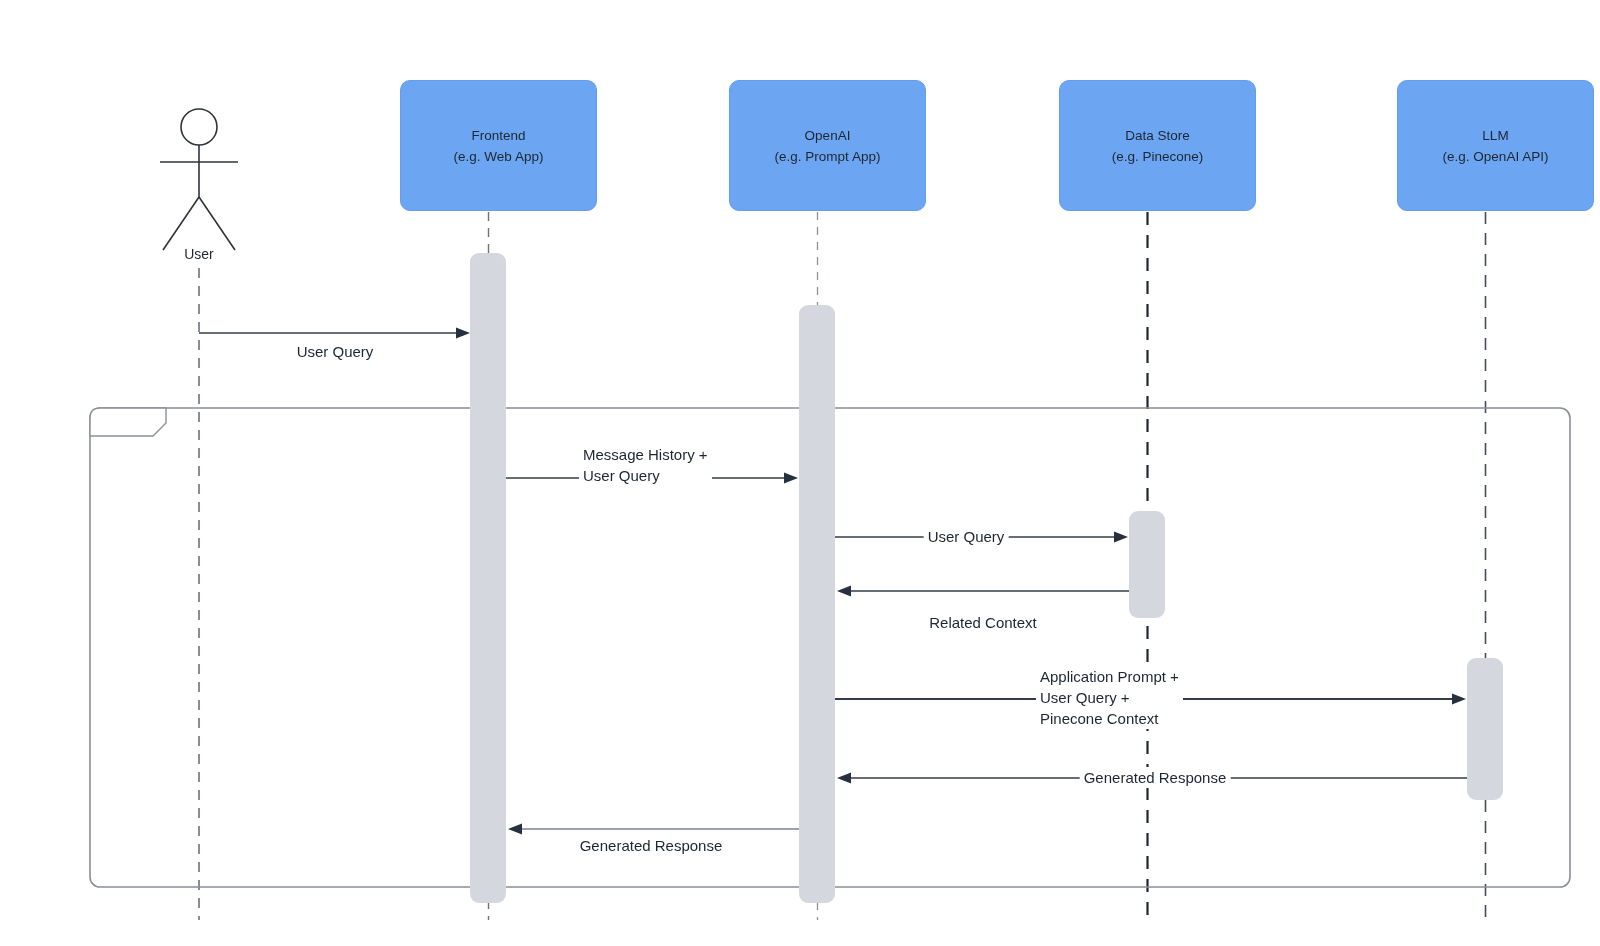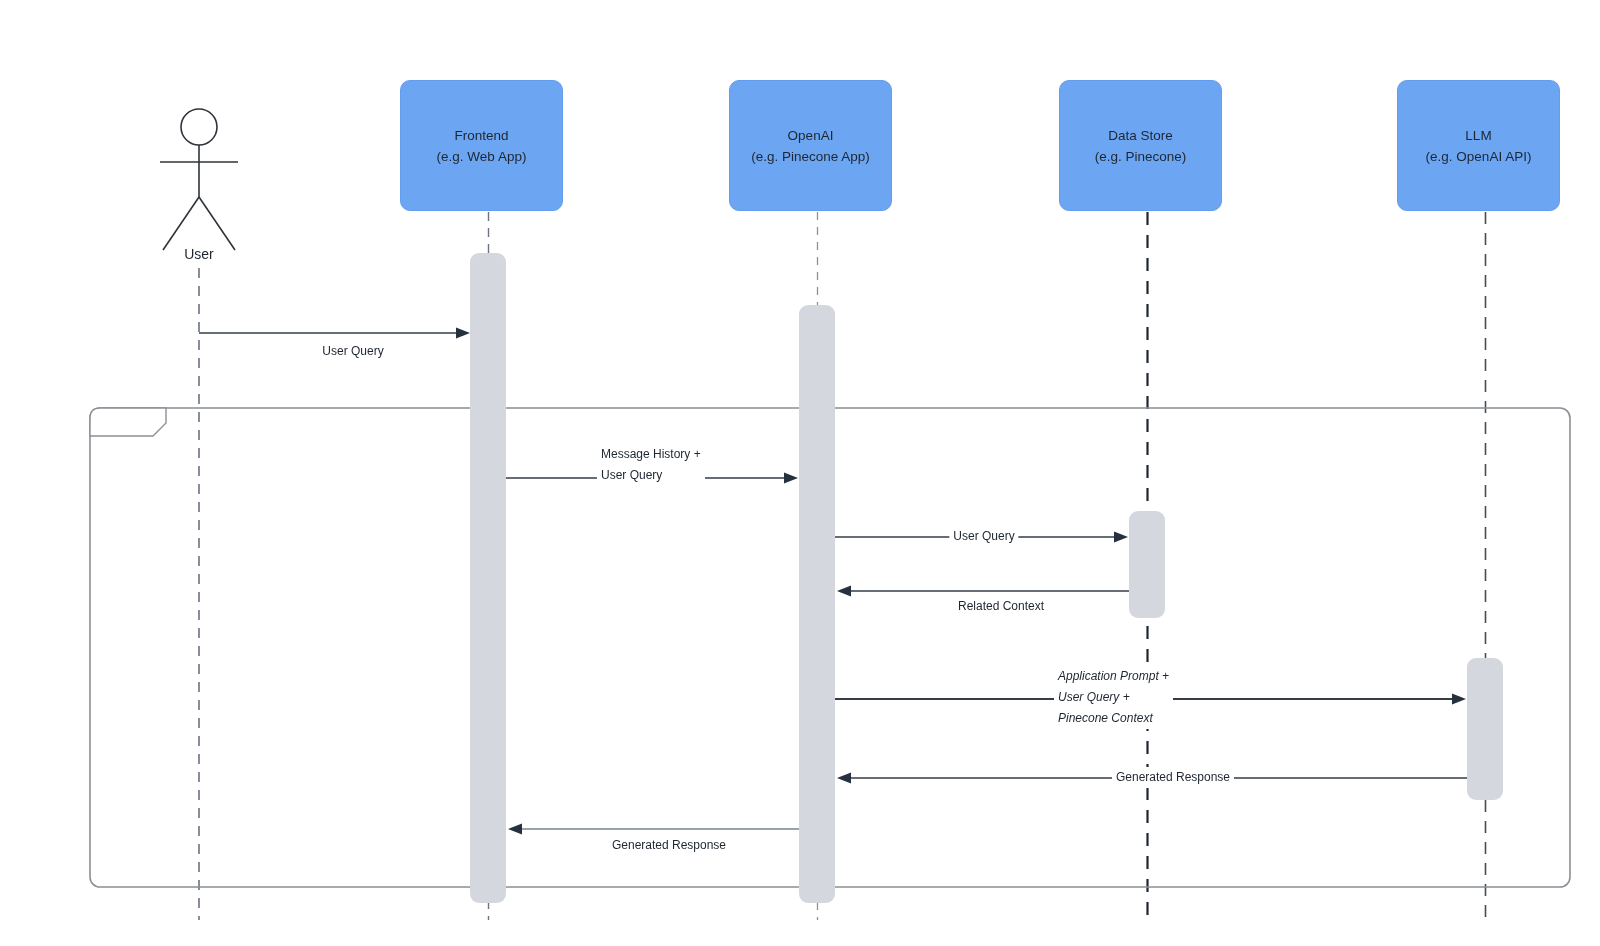--- a/index.html
+++ b/index.html
@@ -9,31 +9,31 @@
     overflow:hidden;
   }
   .layer { position:absolute; left:0; top:0; width:1600px; height:946px; pointer-events:none; }
 
   .act {
     position:absolute; width:36px; border-radius:9px;
     background:var(--activation_fill, #D4D8DE);
   }
 
   .pbox {
-    position:absolute; top:80px; width:163px; height:131px;
+    position:absolute; top:80px; width:197px; height:131px;
     background:var(--participant_fill, #6CA6F2);
     border:1px solid var(--participant_border, #639EEE);
     border-radius:10px; box-sizing:border-box;
     display:flex; flex-direction:column; align-items:center; justify-content:center;
     font-size:13.5px; line-height:21px; text-align:center;
   }
 
   .msg-label {
-    position:absolute; font-size:12px; line-height:21px;
-    background:#ffffff; padding:0 4px; white-space:nowrap;margin-left:18px;
+    position:absolute; font-size:15px; line-height:21px;
+    background:#ffffff; padding:0 4px; white-space:nowrap;
   }
   .msg-label.center { transform:translateX(-50%); }
   .msg-label.plain { background:transparent; }
 
   .actor-label {
     position:absolute; font-size:14px; transform:translateX(-50%);
     white-space:nowrap;
   }
 </style>
 </head>
@@ -104,41 +104,41 @@
 
   <div class="msg-label center plain" style="left:335px; top:341px;">User Query</div>
 
   <div class="msg-label" style="left:579px; top:444px;">
     <div>Message History +</div>
     <div>User Query</div>
   </div>
 
   <div class="msg-label center" style="left:966px; top:526px;">User Query</div>
 
-  <div class="msg-label center" style="left:983px; top:596px;">Related Context</div>
+  <div class="msg-label center" style="left:983px; top:612px;">Related Context</div>
 
-  <div class="msg-label" style="left:1036px; top:666px;font-style:italic;">
+  <div class="msg-label" style="left:1036px; top:666px;">
     <div>Application Prompt +</div>
     <div>User Query +</div>
     <div>Pinecone Context</div>
   </div>
 
   <div class="msg-label center" style="left:1155px; top:767px;">Generated Response</div>
 
   <div class="msg-label center plain" style="left:651px; top:835px;">Generated Response</div>
 
   <div class="actor-label" style="left:199px; top:246px;">User</div>
 
   <div class="pbox" style="left:400px;">
     <div>Frontend</div>
     <div>(e.g. Web App)</div>
   </div>
   <div class="pbox" style="left:729px;">
     <div>OpenAI</div>
-    <div>(e.g. Pinecone App)</div>
+    <div>(e.g. Prompt App)</div>
   </div>
   <div class="pbox" style="left:1397px;">
     <div>LLM</div>
     <div>(e.g. OpenAI API)</div>
   </div>
   <div class="pbox" style="left:1059px;">
     <div>Data Store</div>
     <div>(e.g. Pinecone)</div>
   </div>
 

